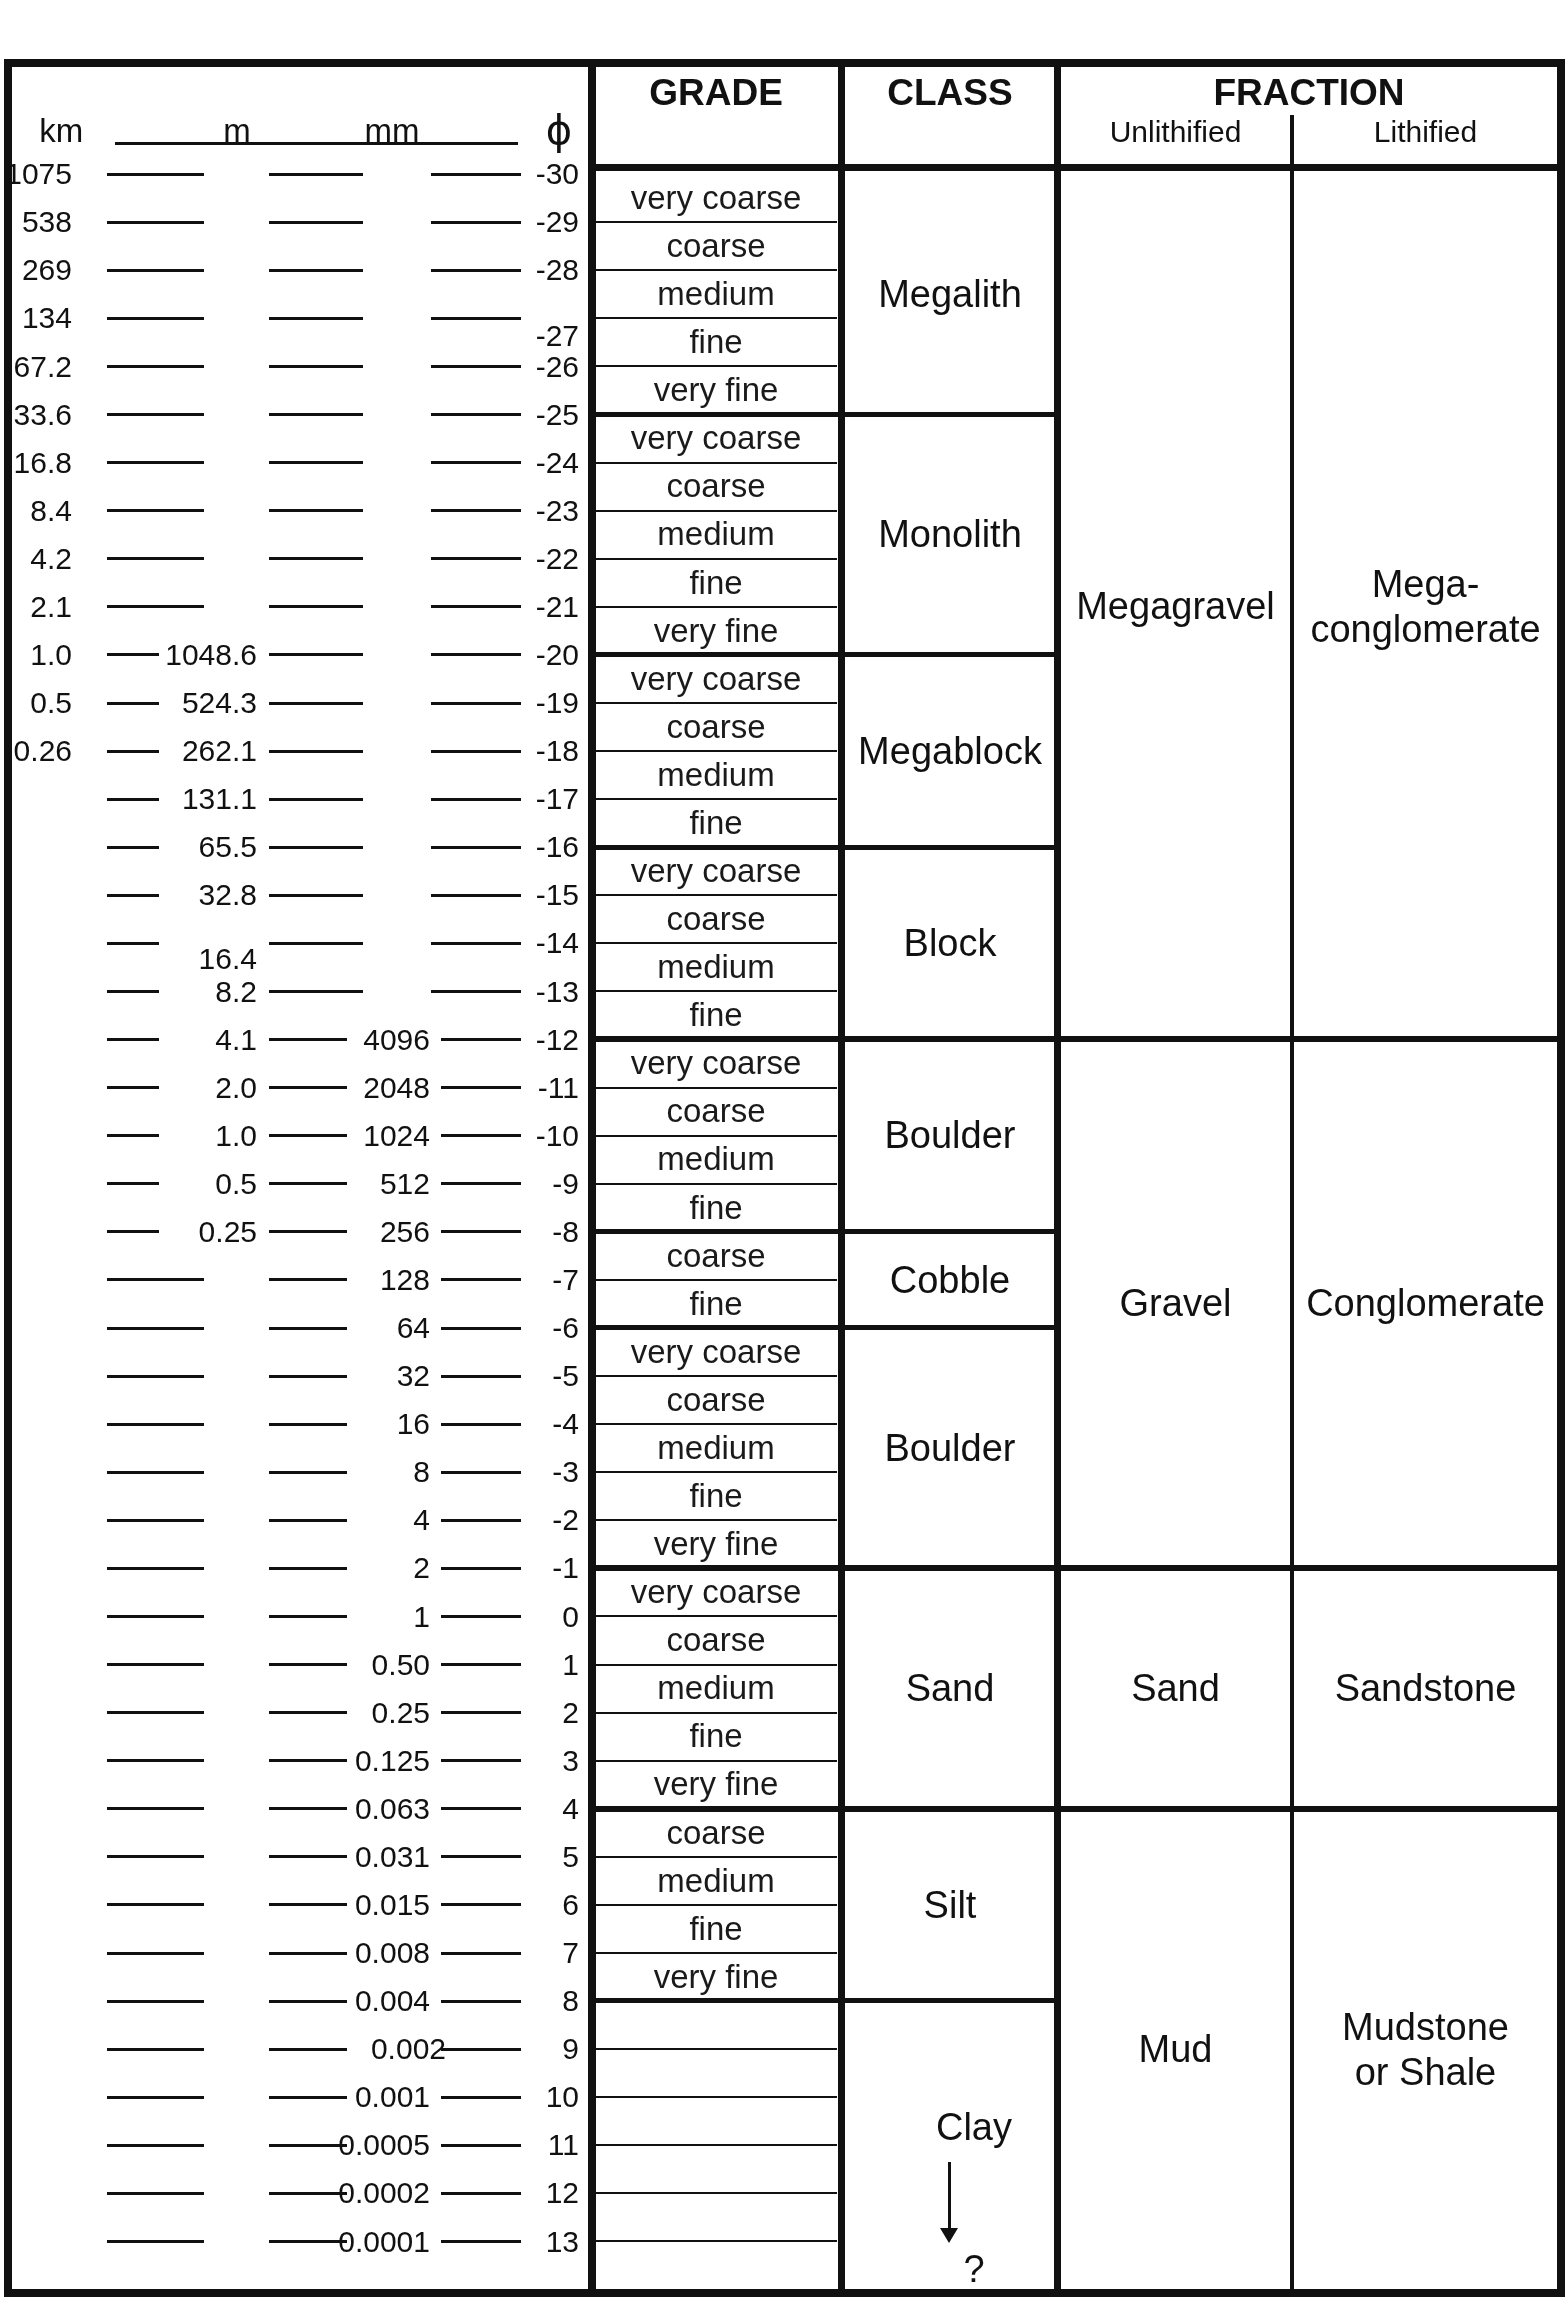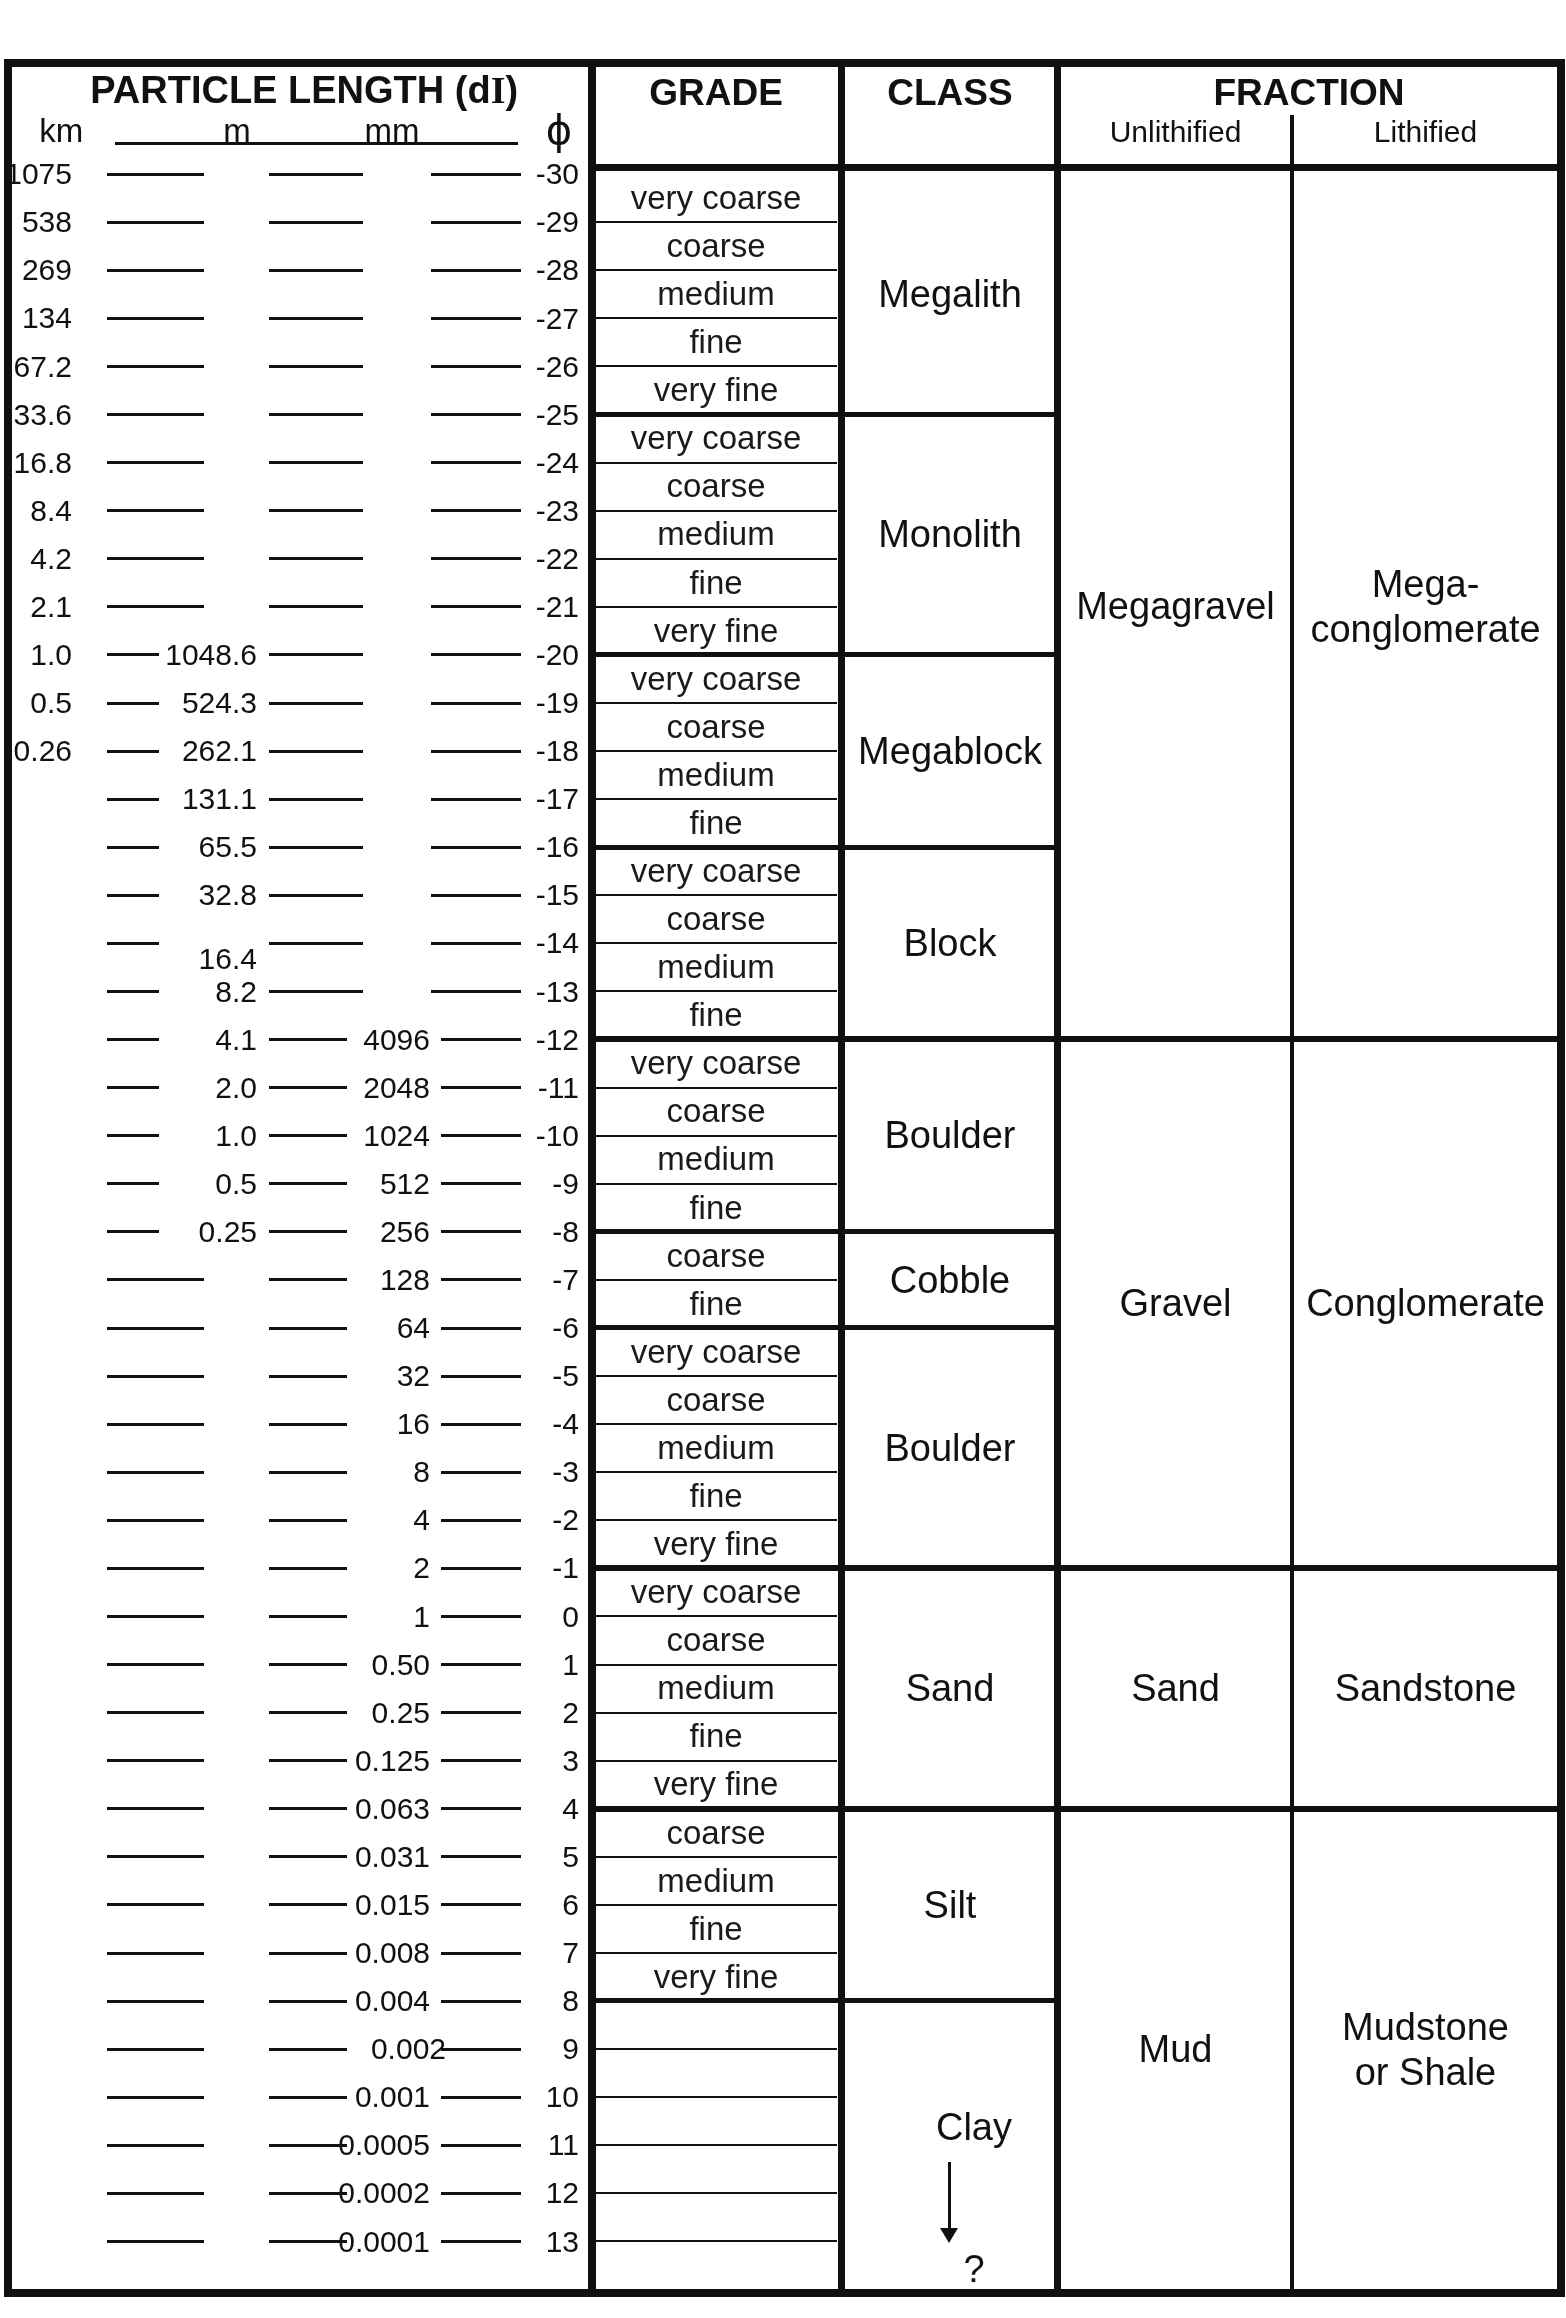--- a/index.html
+++ b/index.html
@@ -30,21 +30,20 @@
   <div class="bar" style="left:4.2px;top:59px;width:1560px;height:7.5px;"></div>
   <div class="bar" style="left:4.2px;top:2289px;width:1560px;height:7.5px;"></div>
   <div class="bar" style="left:4.2px;top:59px;width:7.5px;height:2238px;"></div>
   <div class="bar" style="left:1557px;top:59px;width:7.5px;height:2238px;"></div>
   <div class="bar" style="left:588px;top:59px;width:7.5px;height:2238px;"></div>
   <div class="bar" style="left:838px;top:59px;width:6.7px;height:2238px;"></div>
   <div class="bar" style="left:1054px;top:59px;width:6.7px;height:2238px;"></div>
   <div class="bar" style="left:1290px;top:115px;width:4.2px;height:2181px;"></div>
   <div class="bar" style="left:588px;top:164px;width:977px;height:6.7px;"></div>
 
-  <div class="title"><span>PARTICLE LENGTH (d</span><span class="serifI">I</span><span>)</span></div>
   <div class="colhdr" style="left:16.7px;top:112px;width:89px;height:37px;">km</div>
   <div class="colhdr" style="left:195px;top:112px;width:84px;height:37px;">m</div>
   <div class="colhdr" style="left:350px;top:112px;width:84px;height:37px;">mm</div>
   <div class="phihdr" style="left:517px;top:107px;width:84px;height:45px;">ϕ</div>
   <div class="bar" style="left:115px;top:142px;width:403px;height:3.3px;"></div>
 
   <div class="hdr" style="left:595px;top:74px;width:242px;height:38px;">GRADE</div>
   <div class="hdr" style="left:845px;top:74px;width:210px;height:38px;">CLASS</div>
   <div class="hdr" style="left:1061px;top:74px;width:496px;height:38px;">FRACTION</div>
   <div class="subhdr" style="left:1061px;top:115px;width:229px;height:33px;">Unlithified</div>
@@ -63,21 +62,21 @@
       <div class="num" style="left: 490px; top: 205px; width: 89px; height: 33px;">-29</div>
       <div class="num" style="left: 0px; top: 253px; width: 72px; height: 33px;">269</div>
       <div class="dash" style="left: 107px; top: 269px; width: 97px;"></div>
       <div class="dash" style="left: 269px; top: 269px; width: 94px;"></div>
       <div class="dash" style="left: 431px; top: 269px; width: 90px;"></div>
       <div class="num" style="left: 490px; top: 253px; width: 89px; height: 33px;">-28</div>
       <div class="num" style="left: 0px; top: 301px; width: 72px; height: 33px;">134</div>
       <div class="dash" style="left: 107px; top: 317px; width: 97px;"></div>
       <div class="dash" style="left: 269px; top: 317px; width: 94px;"></div>
       <div class="dash" style="left: 431px; top: 317px; width: 90px;"></div>
-      <div class="num" style="left: 490px; top: 302px; width: 89px; height: 33px;">-27</div>
+      <div class="num" style="left: 490px; top: 319px; width: 89px; height: 33px;">-27</div>
       <div class="num" style="left: 0px; top: 350px; width: 72px; height: 33px;">67.2</div>
       <div class="dash" style="left: 107px; top: 365px; width: 97px;"></div>
       <div class="dash" style="left: 269px; top: 365px; width: 94px;"></div>
       <div class="dash" style="left: 431px; top: 365px; width: 90px;"></div>
       <div class="num" style="left: 490px; top: 350px; width: 89px; height: 33px;">-26</div>
       <div class="num" style="left: 0px; top: 398px; width: 72px; height: 33px;">33.6</div>
       <div class="dash" style="left: 107px; top: 413px; width: 97px;"></div>
       <div class="dash" style="left: 269px; top: 413px; width: 94px;"></div>
       <div class="dash" style="left: 431px; top: 413px; width: 90px;"></div>
       <div class="num" style="left: 490px; top: 398px; width: 89px; height: 33px;">-25</div>

